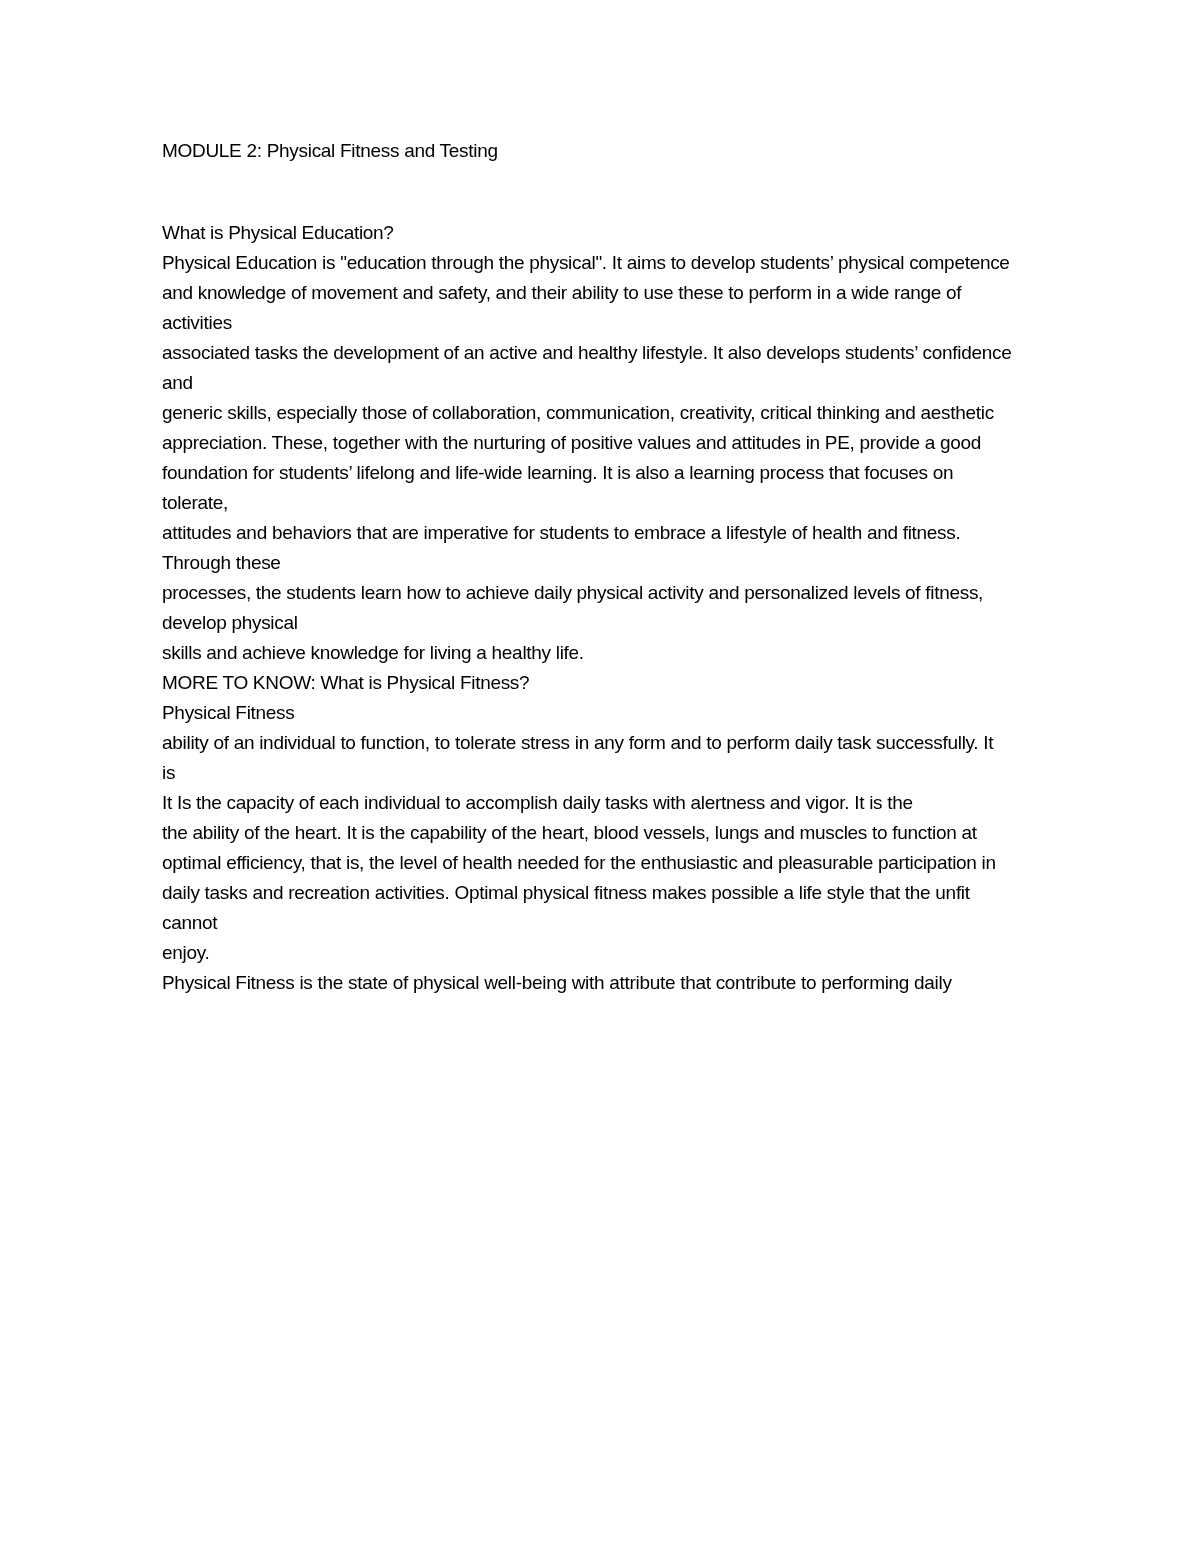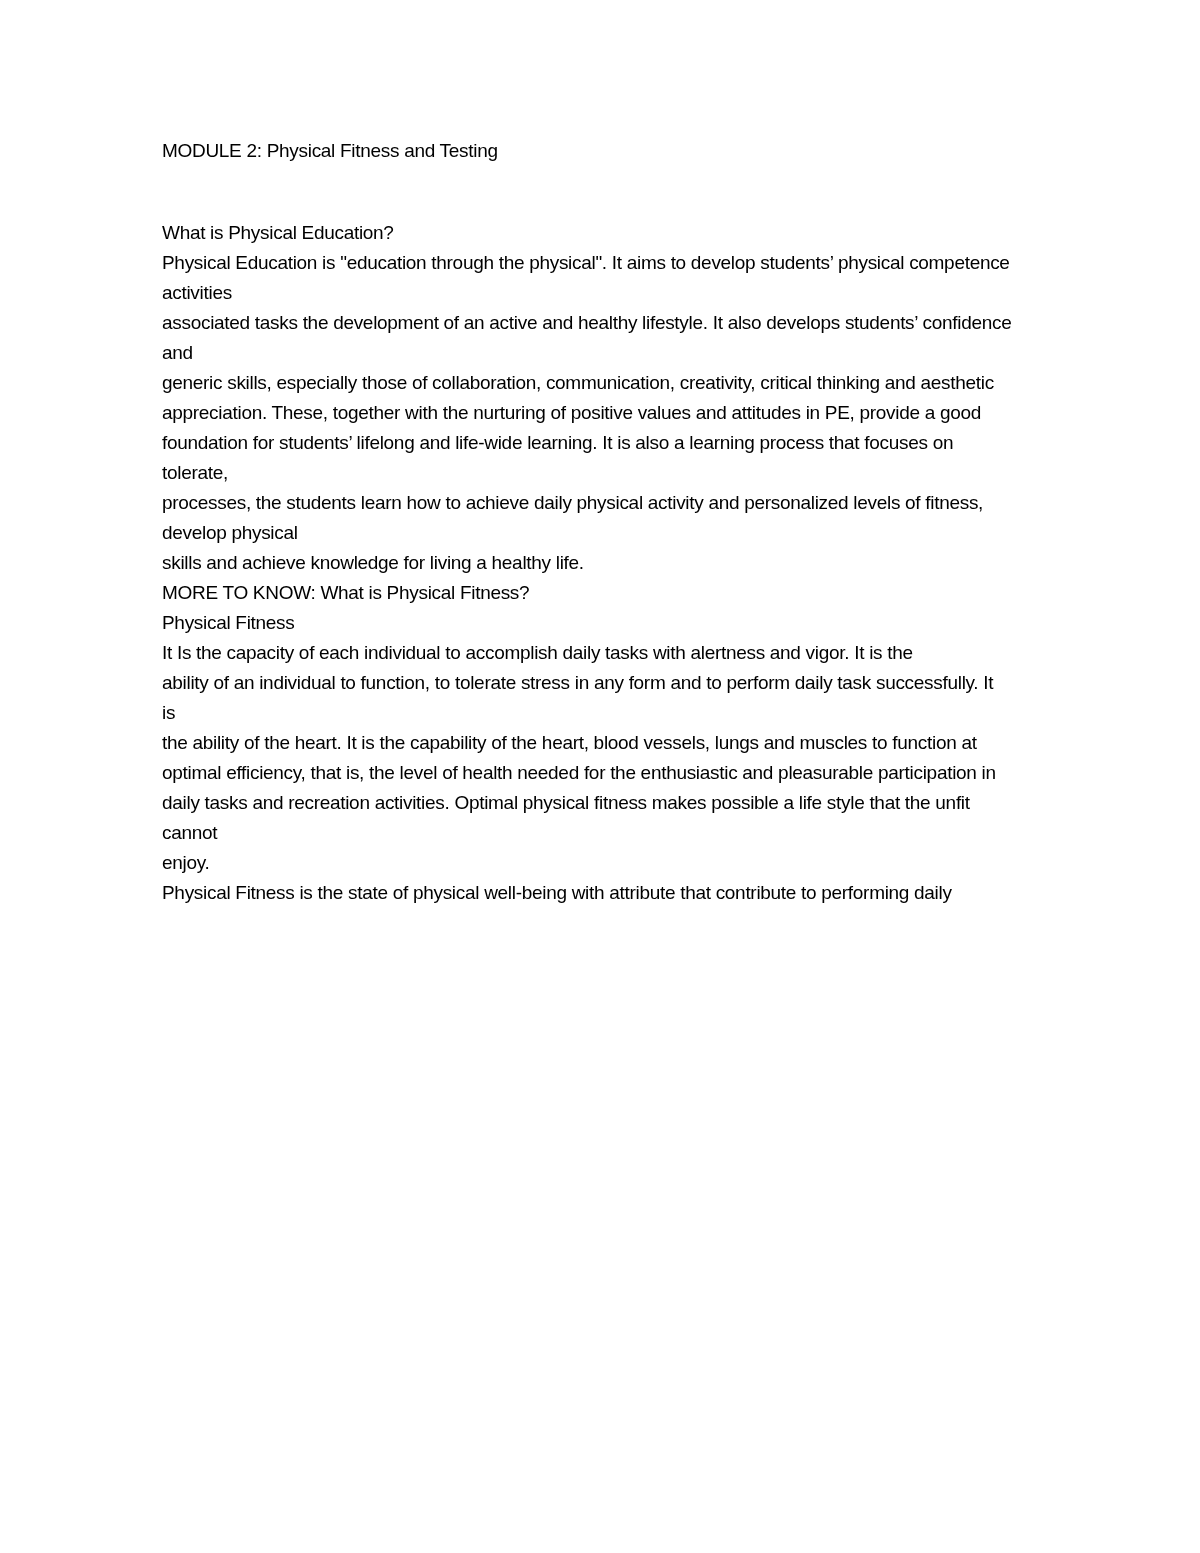--- a/index.html
+++ b/index.html
@@ -40,55 +40,60 @@
       <div class="para gap-after">
         <div class="line">MODULE 2: Physical Fitness and Testing</div>
       </div>
       <div class="para">
         <div class="line">What is Physical Education?</div>
       </div>
       <div class="para">
         <div class="line">Physical Education is "education through the physical". It aims to develop students’ physical competence</div>
       </div>
       <div class="para">
+        <div class="line">and knowledge of movement and safety, and their ability to use these to perform in a wide range of</div>
         <div class="line">activities</div>
       </div>
       <div class="para">
         <div class="line">associated tasks the development of an active and healthy lifestyle. It also develops students’ confidence</div>
         <div class="line">and</div>
       </div>
       <div class="para">
         <div class="line">generic skills, especially those of collaboration, communication, creativity, critical thinking and aesthetic</div>
       </div>
       <div class="para">
         <div class="line">appreciation. These, together with the nurturing of positive values and attitudes in PE, provide a good</div>
       </div>
       <div class="para">
         <div class="line">foundation for students’ lifelong and life-wide learning. It is also a learning process that focuses on</div>
         <div class="line">tolerate,</div>
       </div>
       <div class="para">
+        <div class="line">attitudes and behaviors that are imperative for students to embrace a lifestyle of health and fitness.</div>
+        <div class="line">Through these</div>
+      </div>
+      <div class="para">
         <div class="line">processes, the students learn how to achieve daily physical activity and personalized levels of fitness,</div>
         <div class="line">develop physical</div>
       </div>
       <div class="para">
         <div class="line">skills and achieve knowledge for living a healthy life.</div>
       </div>
       <div class="para">
         <div class="line">MORE TO KNOW: What is Physical Fitness?</div>
       </div>
       <div class="para">
         <div class="line">Physical Fitness</div>
       </div>
       <div class="para">
-        <div class="line">It Is the capacity of each individual to accomplish daily tasks with alertness and vigor. It is the</div>
+        <div class="line">ability of an individual to function, to tolerate stress in any form and to perform daily task successfully. It</div>
+        <div class="line">is</div>
       </div>
       <div class="para">
-        <div class="line">ability of an individual to function, to tolerate stress in any form and to perform daily task successfully. It</div>
-        <div class="line">is</div>
+        <div class="line">It Is the capacity of each individual to accomplish daily tasks with alertness and vigor. It is the</div>
       </div>
       <div class="para">
         <div class="line">the ability of the heart. It is the capability of the heart, blood vessels, lungs and muscles to function at</div>
       </div>
       <div class="para">
         <div class="line">optimal efficiency, that is, the level of health needed for the enthusiastic and pleasurable participation in</div>
       </div>
       <div class="para">
         <div class="line">daily tasks and recreation activities. Optimal physical fitness makes possible a life style that the unfit</div>
         <div class="line">cannot</div>

